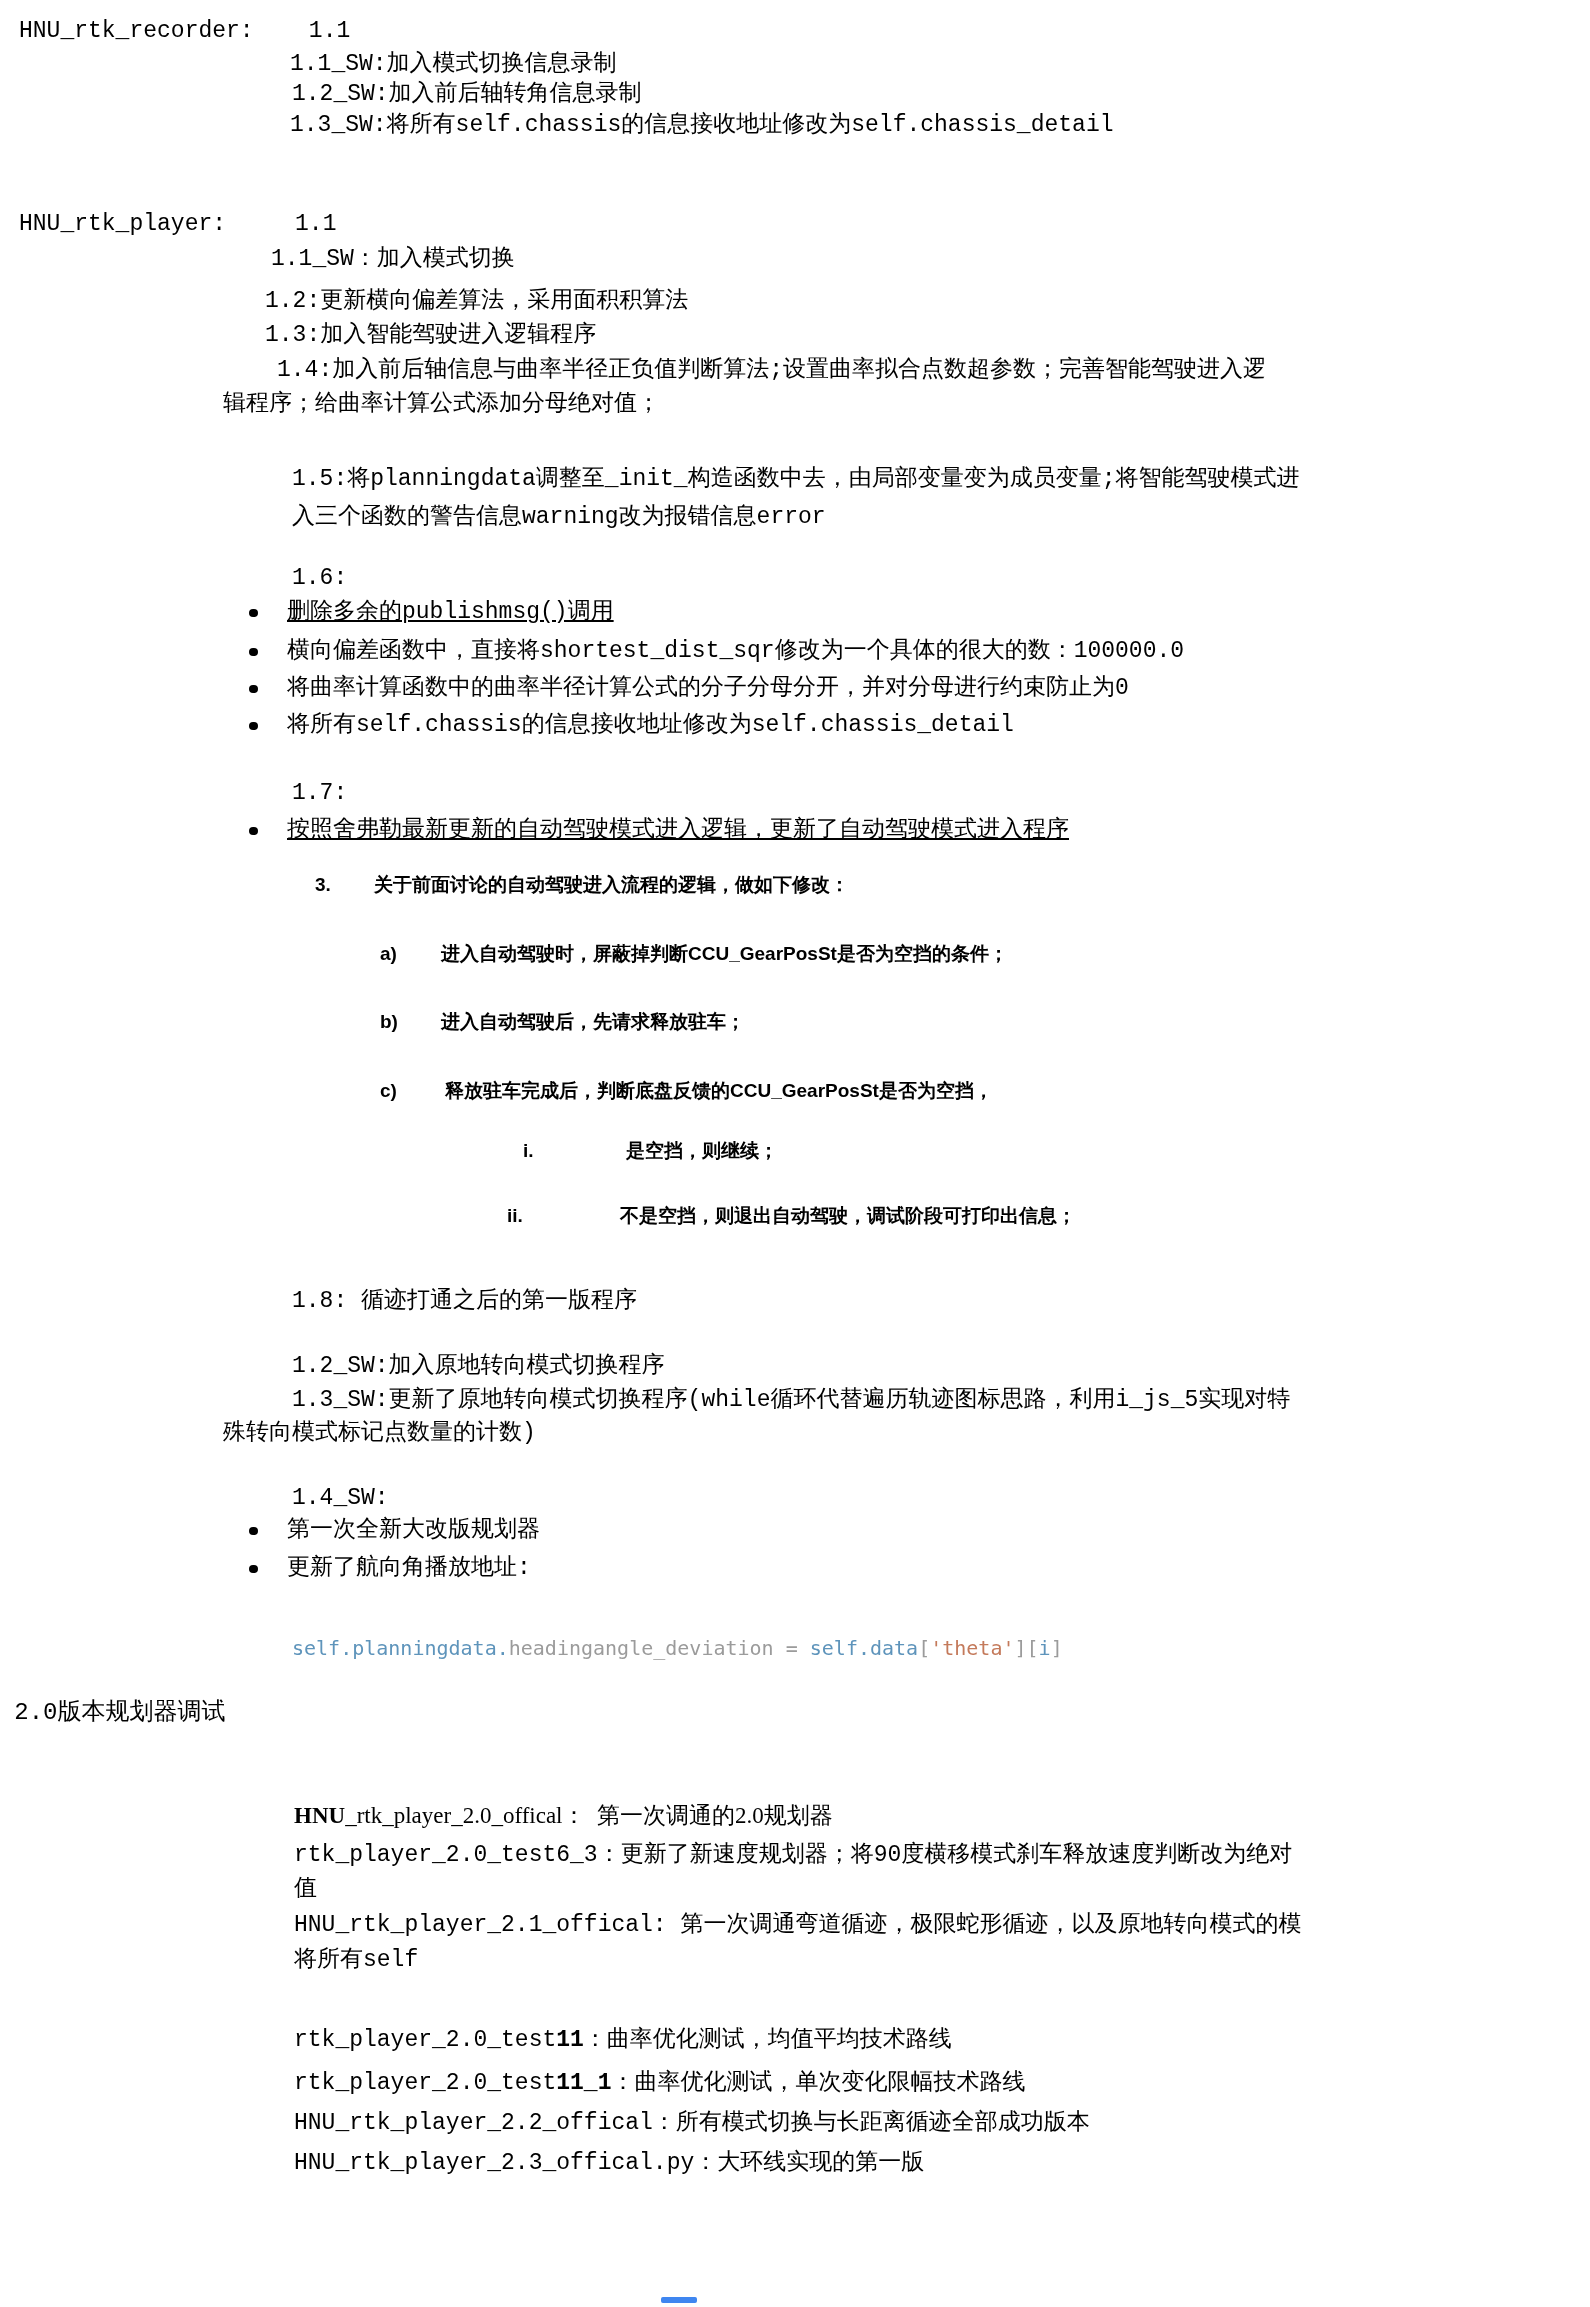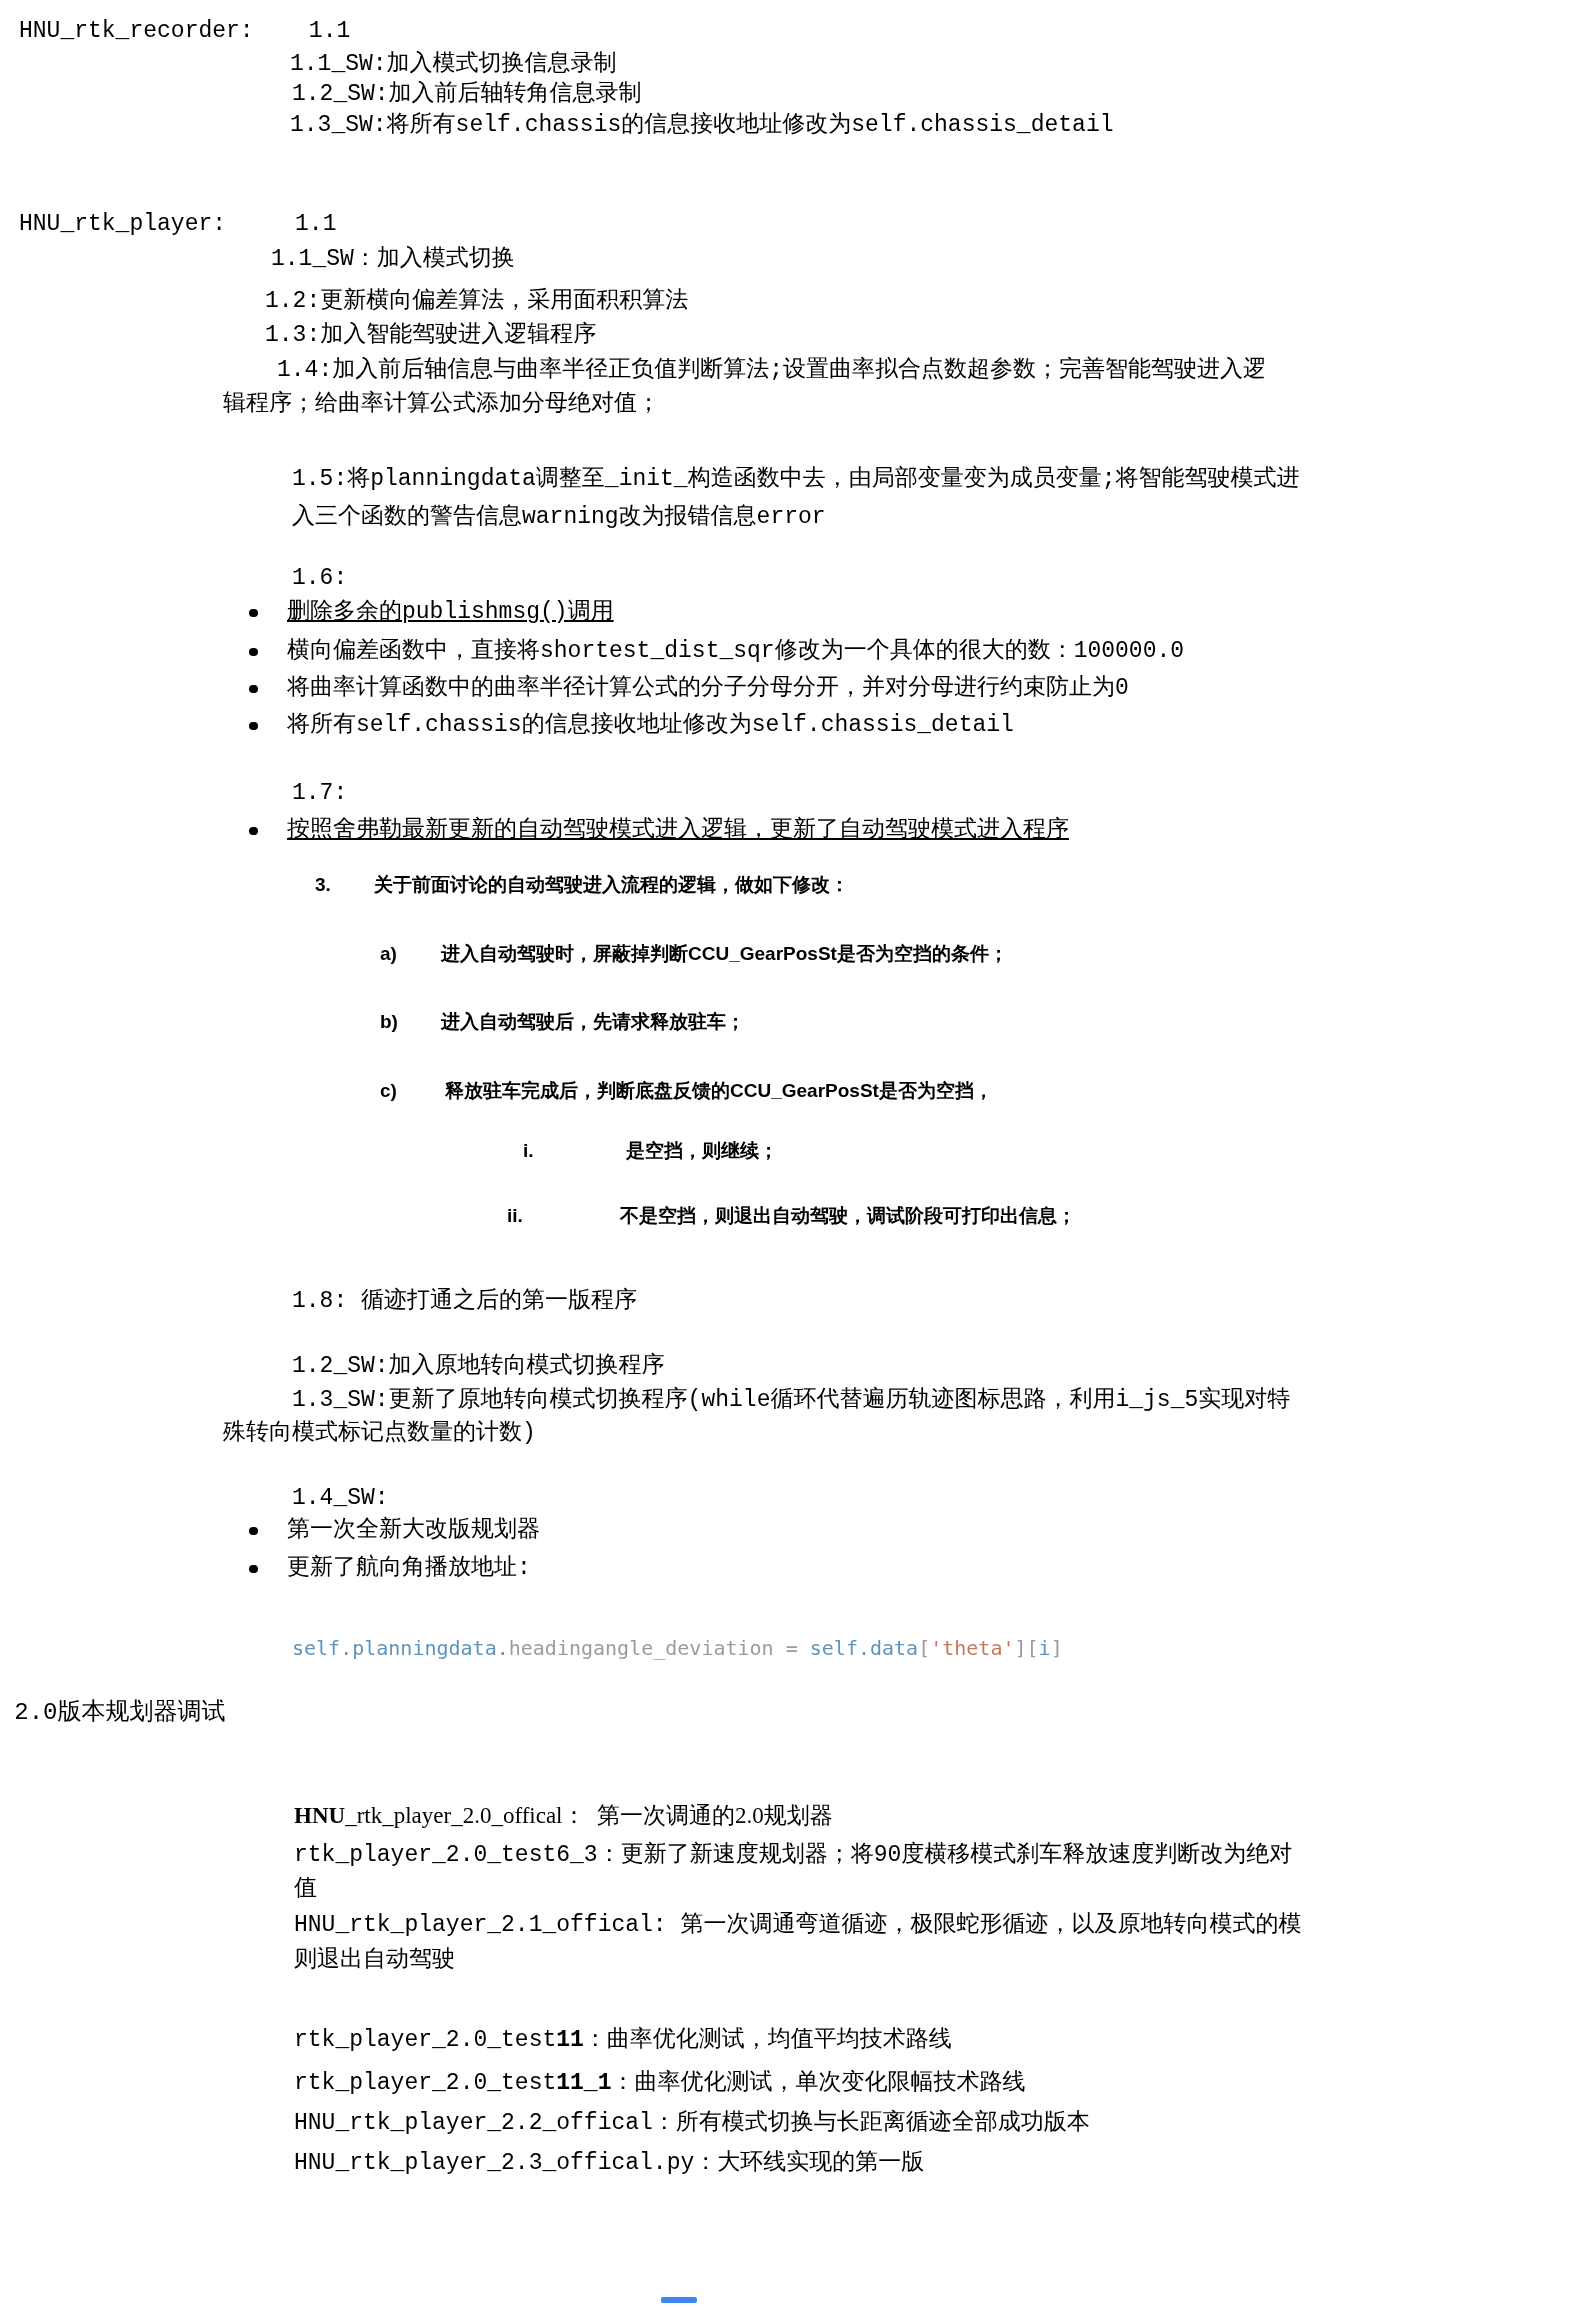--- a/index.html
+++ b/index.html
@@ -90,19 +90,19 @@
     <div class="line f-doc" style="left: 223px; top: 1419px;"><span>殊转向模式标记点数量的计数)</span></div>
     <div class="line f-doc" style="left: 292px; top: 1484px;"><span>1.4_SW:</span></div>
     <div class="line f-doc" style="left: 287px; top: 1516px;"><span class="dot"></span><span>第一次全新大改版规划器</span></div>
     <div class="line f-doc" style="left: 287px; top: 1554px;"><span class="dot"></span><span>更新了航向角播放地址:</span></div>
     <div class="line f-code" style="left: 292px; top: 1589px;"><span style="color: rgb(94, 148, 187);">self.planningdata.</span><span style="color: rgb(155, 155, 155);">headingangle_deviation</span><span style="color: rgb(155, 155, 155);"> = </span><span style="color: rgb(94, 148, 187);">self.data</span><span style="color: rgb(155, 155, 155);">[</span><span style="color: rgb(196, 122, 91);">'theta'</span><span style="color: rgb(155, 155, 155);">][</span><span style="color: rgb(94, 148, 187);">i</span><span style="color: rgb(155, 155, 155);">]</span></div>
     <div class="line f-head" style="left: 14.3px; top: 1698px;"><span>2.0版本规划器调试</span></div>
     <div class="line f-doc" style="left: 294px; top: 1801px; font-family: Liberation Serif, serif;"><span class="bold">HNU</span><span>_rtk_player_2.0_offical：  第一次调通的2.0规划器</span></div>
     <div class="line f-doc" style="left: 294px; top: 1841px;"><span>rtk_player_2.0_test6_3：更新了新速度规划器；将90度横移模式刹车释放速度判断改为绝对</span></div>
     <div class="line f-doc" style="left: 294px; top: 1875px;"><span>值</span></div>
     <div class="line f-doc" style="left: 294px; top: 1911px;"><span>HNU_rtk_player_2.1_offical: 第一次调通弯道循迹，极限蛇形循迹，以及原地转向模式的模</span></div>
-    <div class="line f-doc" style="left: 294px; top: 1946px;"><span>则退出自动驾驶</span></div>
+    <div class="line f-doc" style="left: 294px; top: 1946px;"><span>将所有self</span></div>
     <div class="line f-doc" style="left: 294px; top: 2026px;"><span>rtk_player_2.0_test</span><span class="bold">11</span><span>：曲率优化测试，均值平均技术路线</span></div>
     <div class="line f-doc" style="left: 294px; top: 2069px;"><span>rtk_player_2.0_test</span><span class="bold">11_1</span><span>：曲率优化测试，单次变化限幅技术路线</span></div>
     <div class="line f-doc" style="left: 294px; top: 2109px;"><span>HNU_rtk_player_2.2_offical：所有模式切换与长距离循迹全部成功版本</span></div>
     <div class="line f-doc" style="left: 294px; top: 2149px;"><span>HNU_rtk_player_2.3_offical.py：大环线实现的第一版</span></div>
   </div>
 
 
 </body></html>

